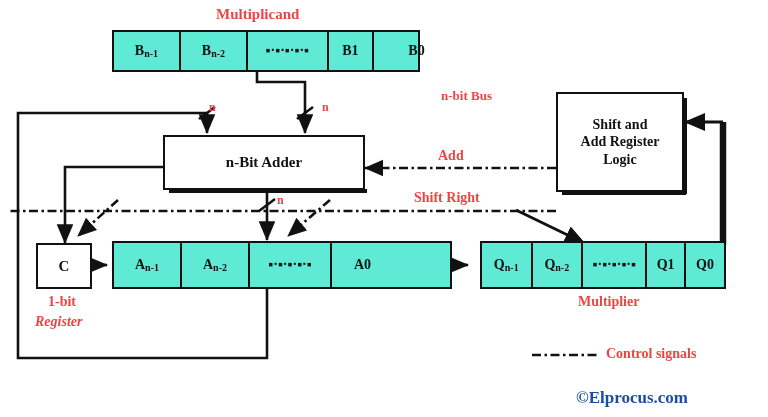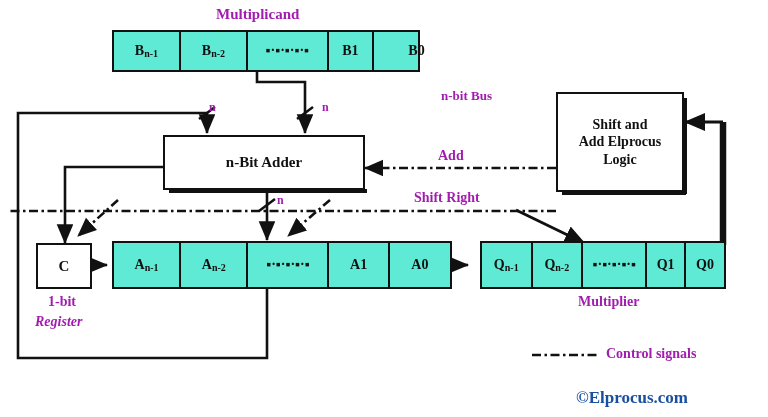--- a/index.html
+++ b/index.html
@@ -17,21 +17,21 @@
   }
   svg.layer {
     position: absolute;
     left: 0; top: 0;
     width: 768px;
     height: 417px;
   }
   .lbl {
     position: absolute;
     font-weight: bold;
-    color: #a21caf;
+    color: #ef4444;
     white-space: nowrap;
     font-family: "Liberation Serif", "DejaVu Serif", serif;
     text-align: right;
   }
   .reg {
     position: absolute;
     border: 2.5px solid #111111;
     box-sizing: border-box;
     display: flex;
     background: #5eead4;
@@ -189,40 +189,37 @@
       <span>B0</span>
     </div>
   </div>
 
   <div class="boxblk shadow-b" style="left:163px; top:135px; width:202px; height:55px; font-size:15px;">
     <span>n-Bit Adder</span>
   </div>
 
   <div class="boxblk shadow-b shadow-r" style="left:556px; top:92px; width:128px; height:100px; font-size:14px; flex-direction:column;">
     <span>Shift and</span>
-    <span>Add Elprocus</span>
+    <span>Add Register</span>
     <span>Logic</span>
   </div>
 
   <div class="boxblk" style="left:36px; top:243px; width:56px; height:46px; font-size:15px;">
     <span>C</span>
   </div>
 
   <div class="reg" style="left:112px; top:241px; width:340px; height:48px;">
     <div class="cell" style="width:68px;">
       <span>A<span class="sub">n-1</span></span>
     </div>
     <div class="cell" style="width:68px;">
       <span>A<span class="sub">n-2</span></span>
     </div>
     <div class="cell dots-cell" style="width:82px;">
       <span>▪·▪·▪·▪·▪</span>
-    </div>
-    <div class="cell" style="width:61px;">
-      <span>A1</span>
     </div>
     <div class="cell" style="width:61px;">
       <span>A0</span>
     </div>
   </div>
 
   <div class="reg" style="left:480px; top:241px; width:246px; height:48px;">
     <div class="cell" style="width:58px;">
       <span>Q<span class="sub">n-1</span></span>
     </div>

